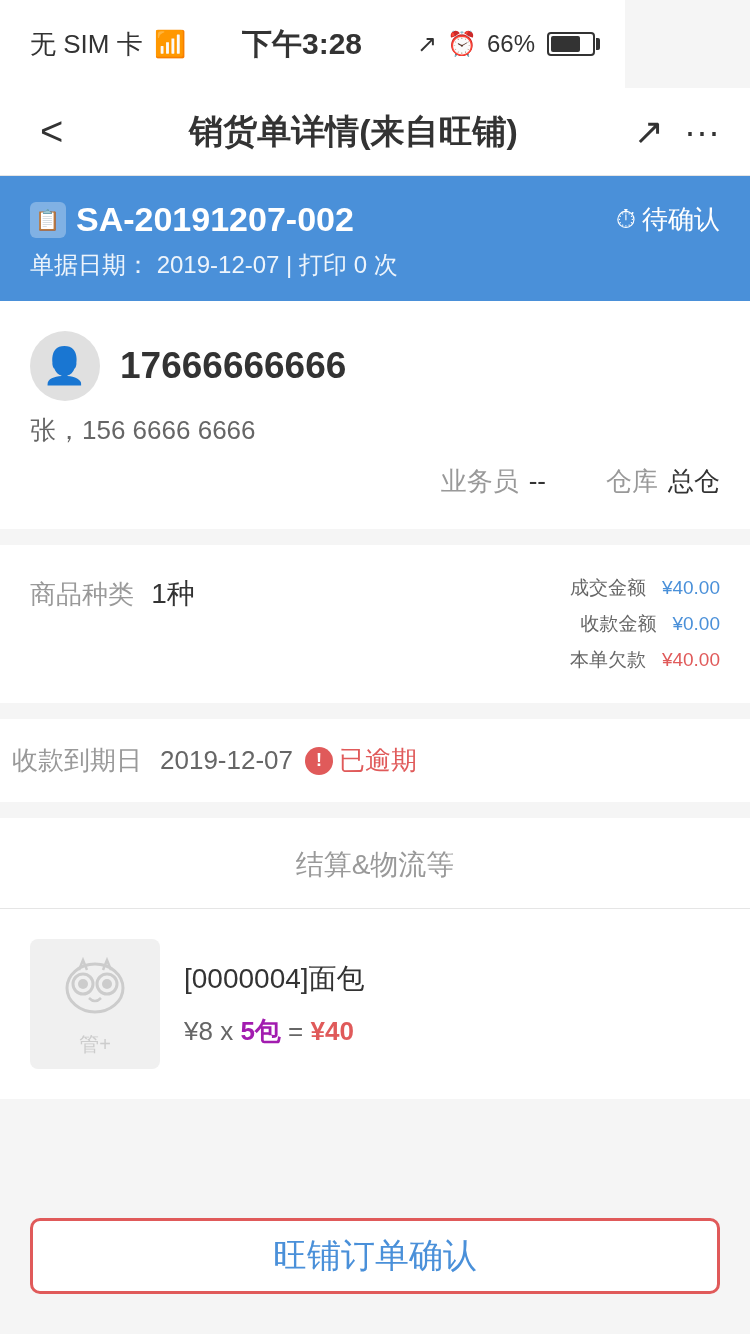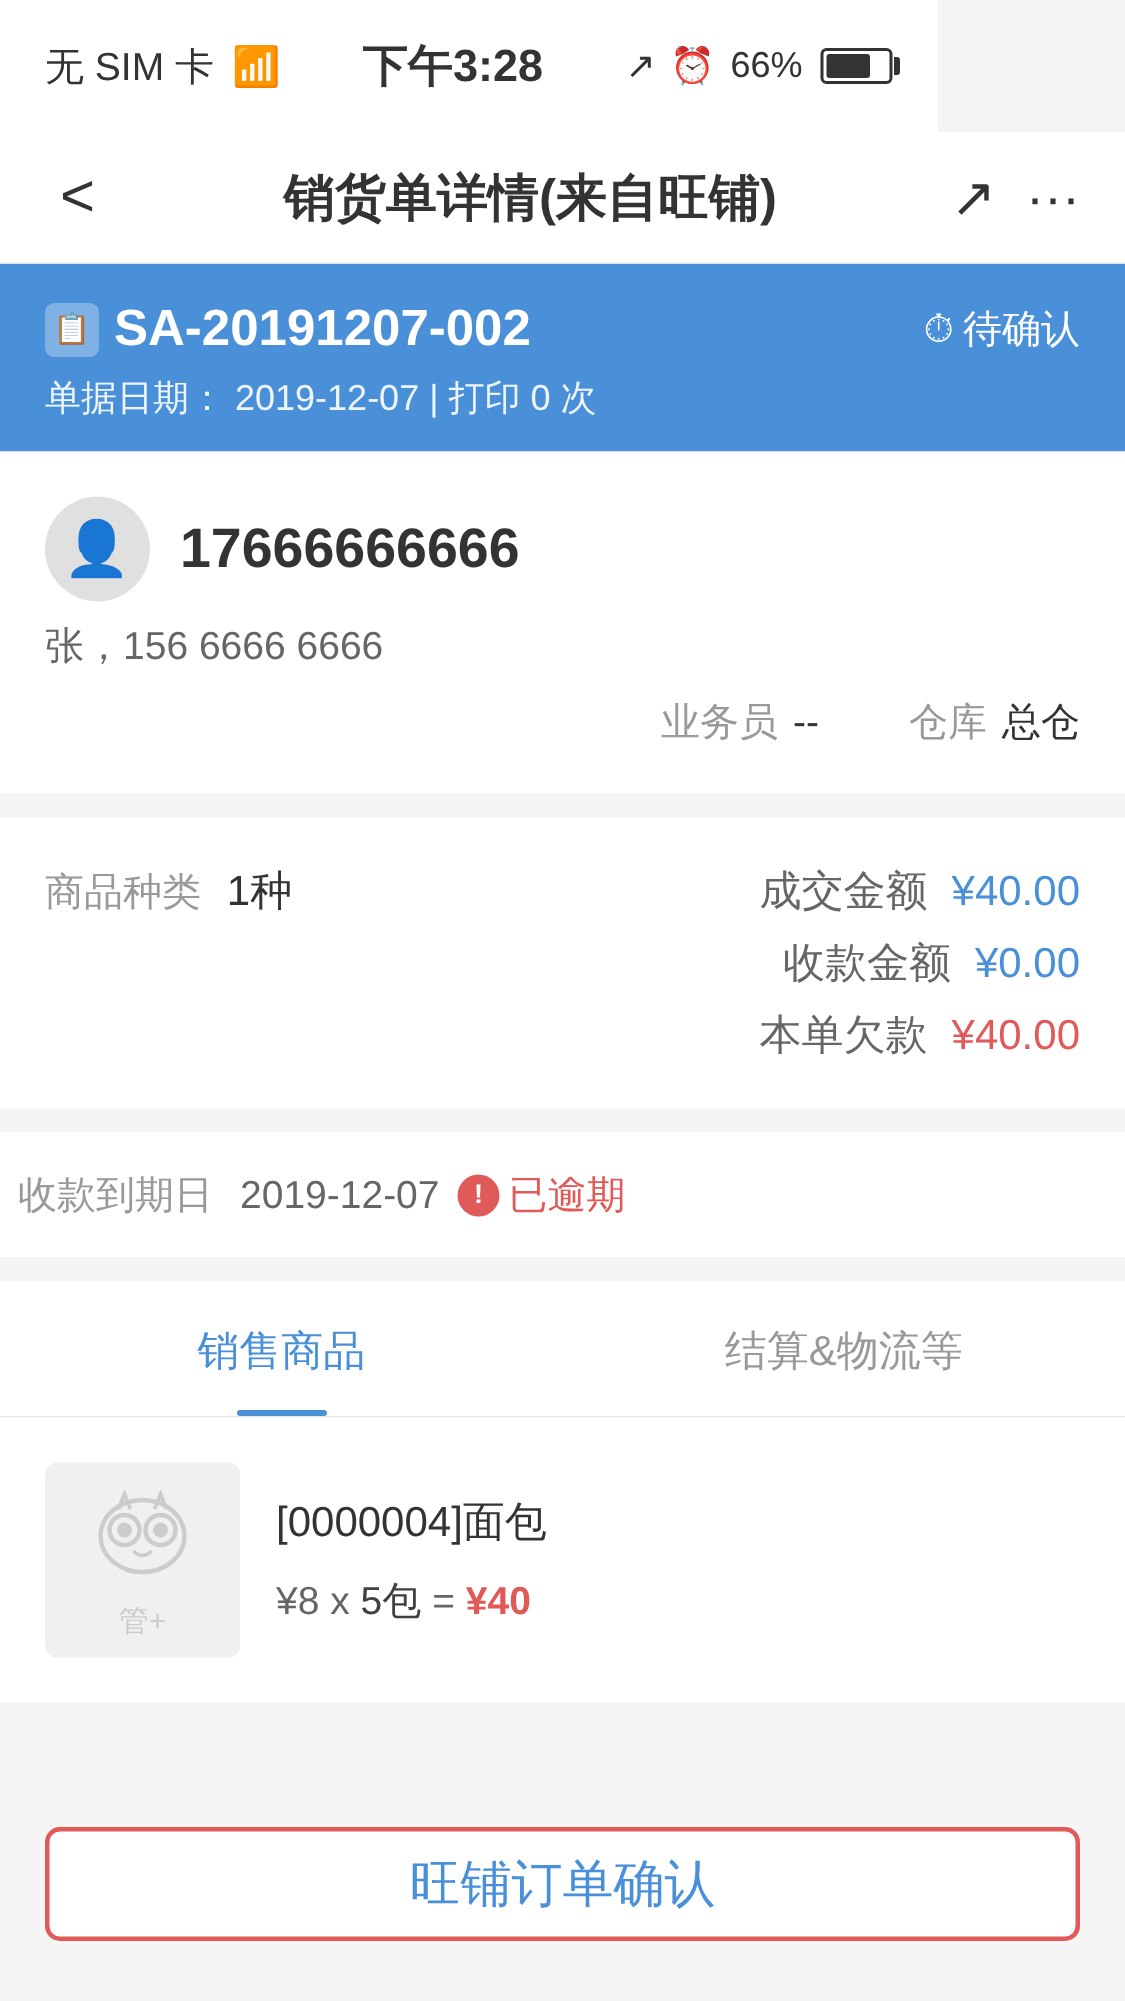--- a/index.html
+++ b/index.html
@@ -178,21 +178,21 @@
     }
     .summary-left { font-size: 26px; color: #666; }
     .summary-left-value { color: #333; font-size: 28px; display: inline; }
     .summary-right { text-align: right; }
     .summary-row {
       display: flex;
       justify-content: flex-end;
       align-items: center;
       gap: 16px;
       margin-bottom: 10px;
-      font-size: 28px;
+      font-size: 19px;
     }
     .summary-row:last-child { margin-bottom: 0; }
     .summary-key { color: #666; }
     .summary-val-blue { color: #4a90d9; }
     .summary-val-red { color: #e05a5a; }
 
     
     .due-section {
       padding: 24px 12px;
       background: #fff;
@@ -284,21 +284,21 @@
     .product-name {
       font-size: 28px;
       color: #333;
       font-weight: 500;
       margin-bottom: 16px;
     }
     .product-price-row {
       font-size: 26px;
       color: #666;
     }
-    .price-highlight { color: #404040; font-weight: 400; }
+    .price-highlight { color: #a21caf; font-weight: 700; }
     .price-total { color: #e05a5a; font-weight: 600; }
 
     
     .bottom-area {
       background: #f5f5f5;
       flex: 1;
       min-height: 200px;
     }
 
     
@@ -426,23 +426,20 @@
     <div class="overdue-badge">
       <div class="overdue-icon">
         <span>!</span>
       </div>
       <span>已逾期</span>
     </div>
   </div>
 
   <div class="tabs-section">
     <div class="tabs-row">
-      <div class="tab active">
-        <span>销售商品</span>
-      </div>
       <div class="tab">
         <span>结算&amp;物流等</span>
       </div>
     </div>
   </div>
 
   <div class="product-item card">
     <div class="product-thumb">
       <div class="product-thumb-inner">
         <div class="product-thumb-owl">

